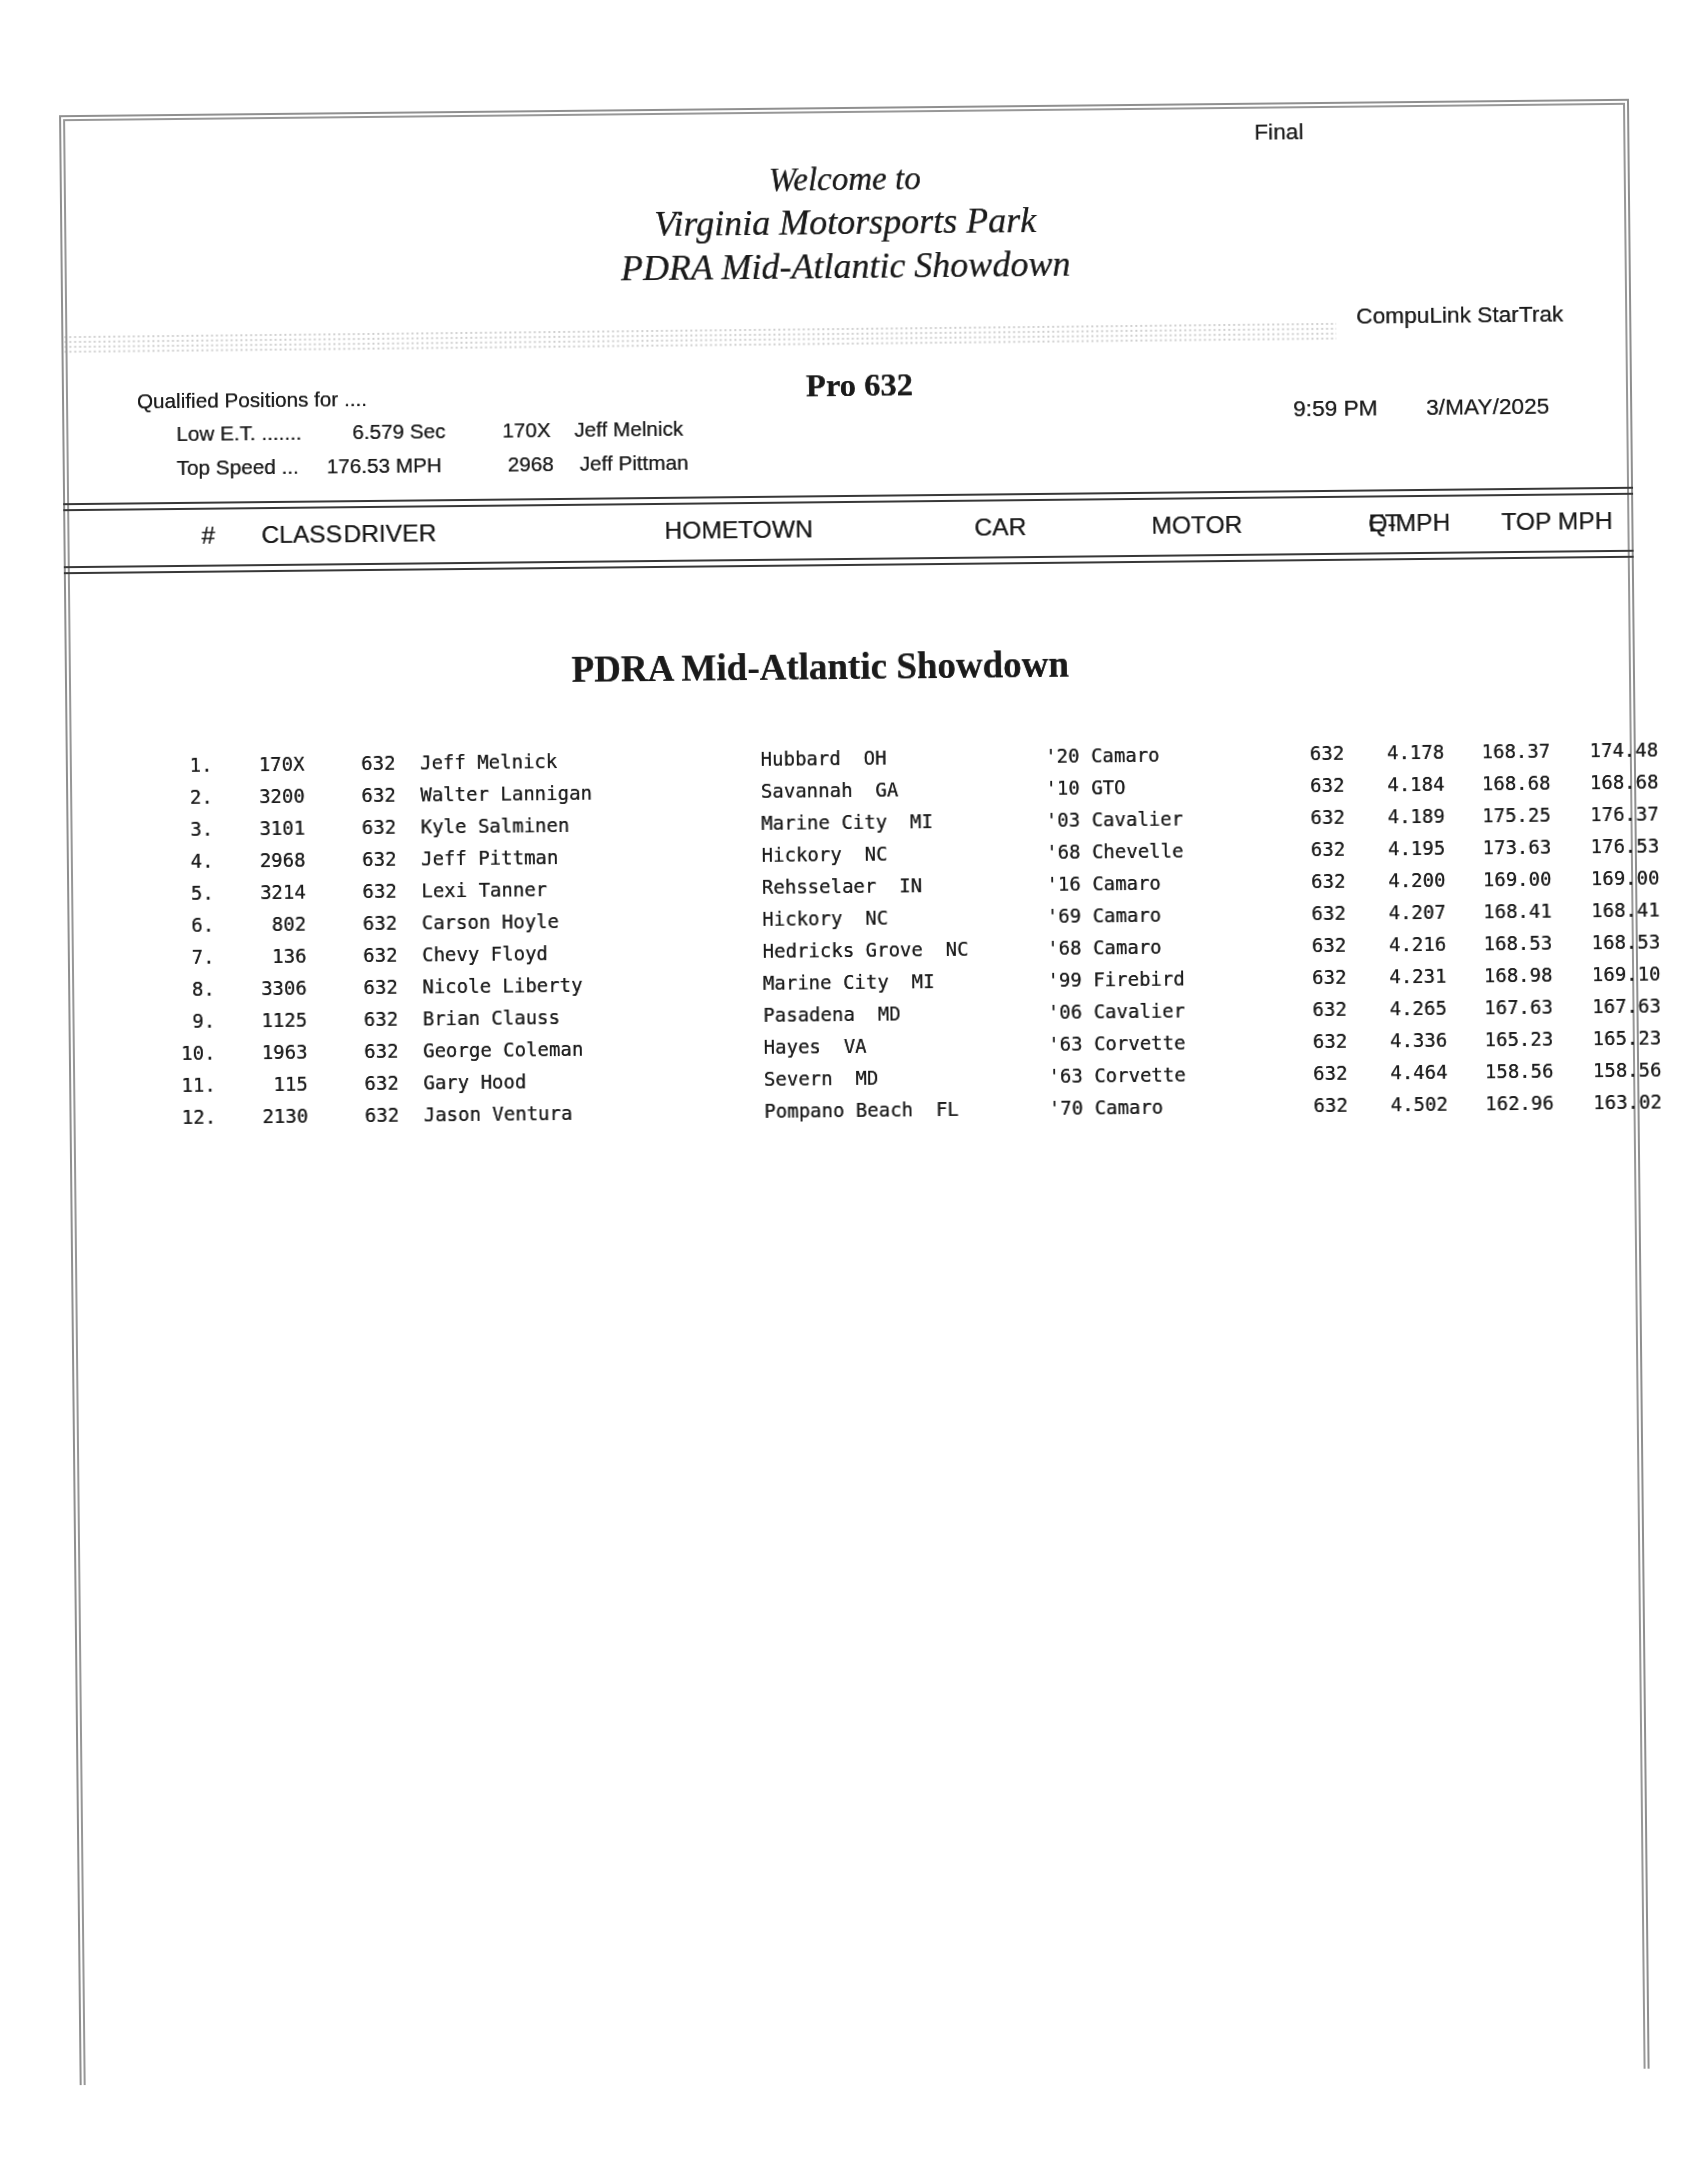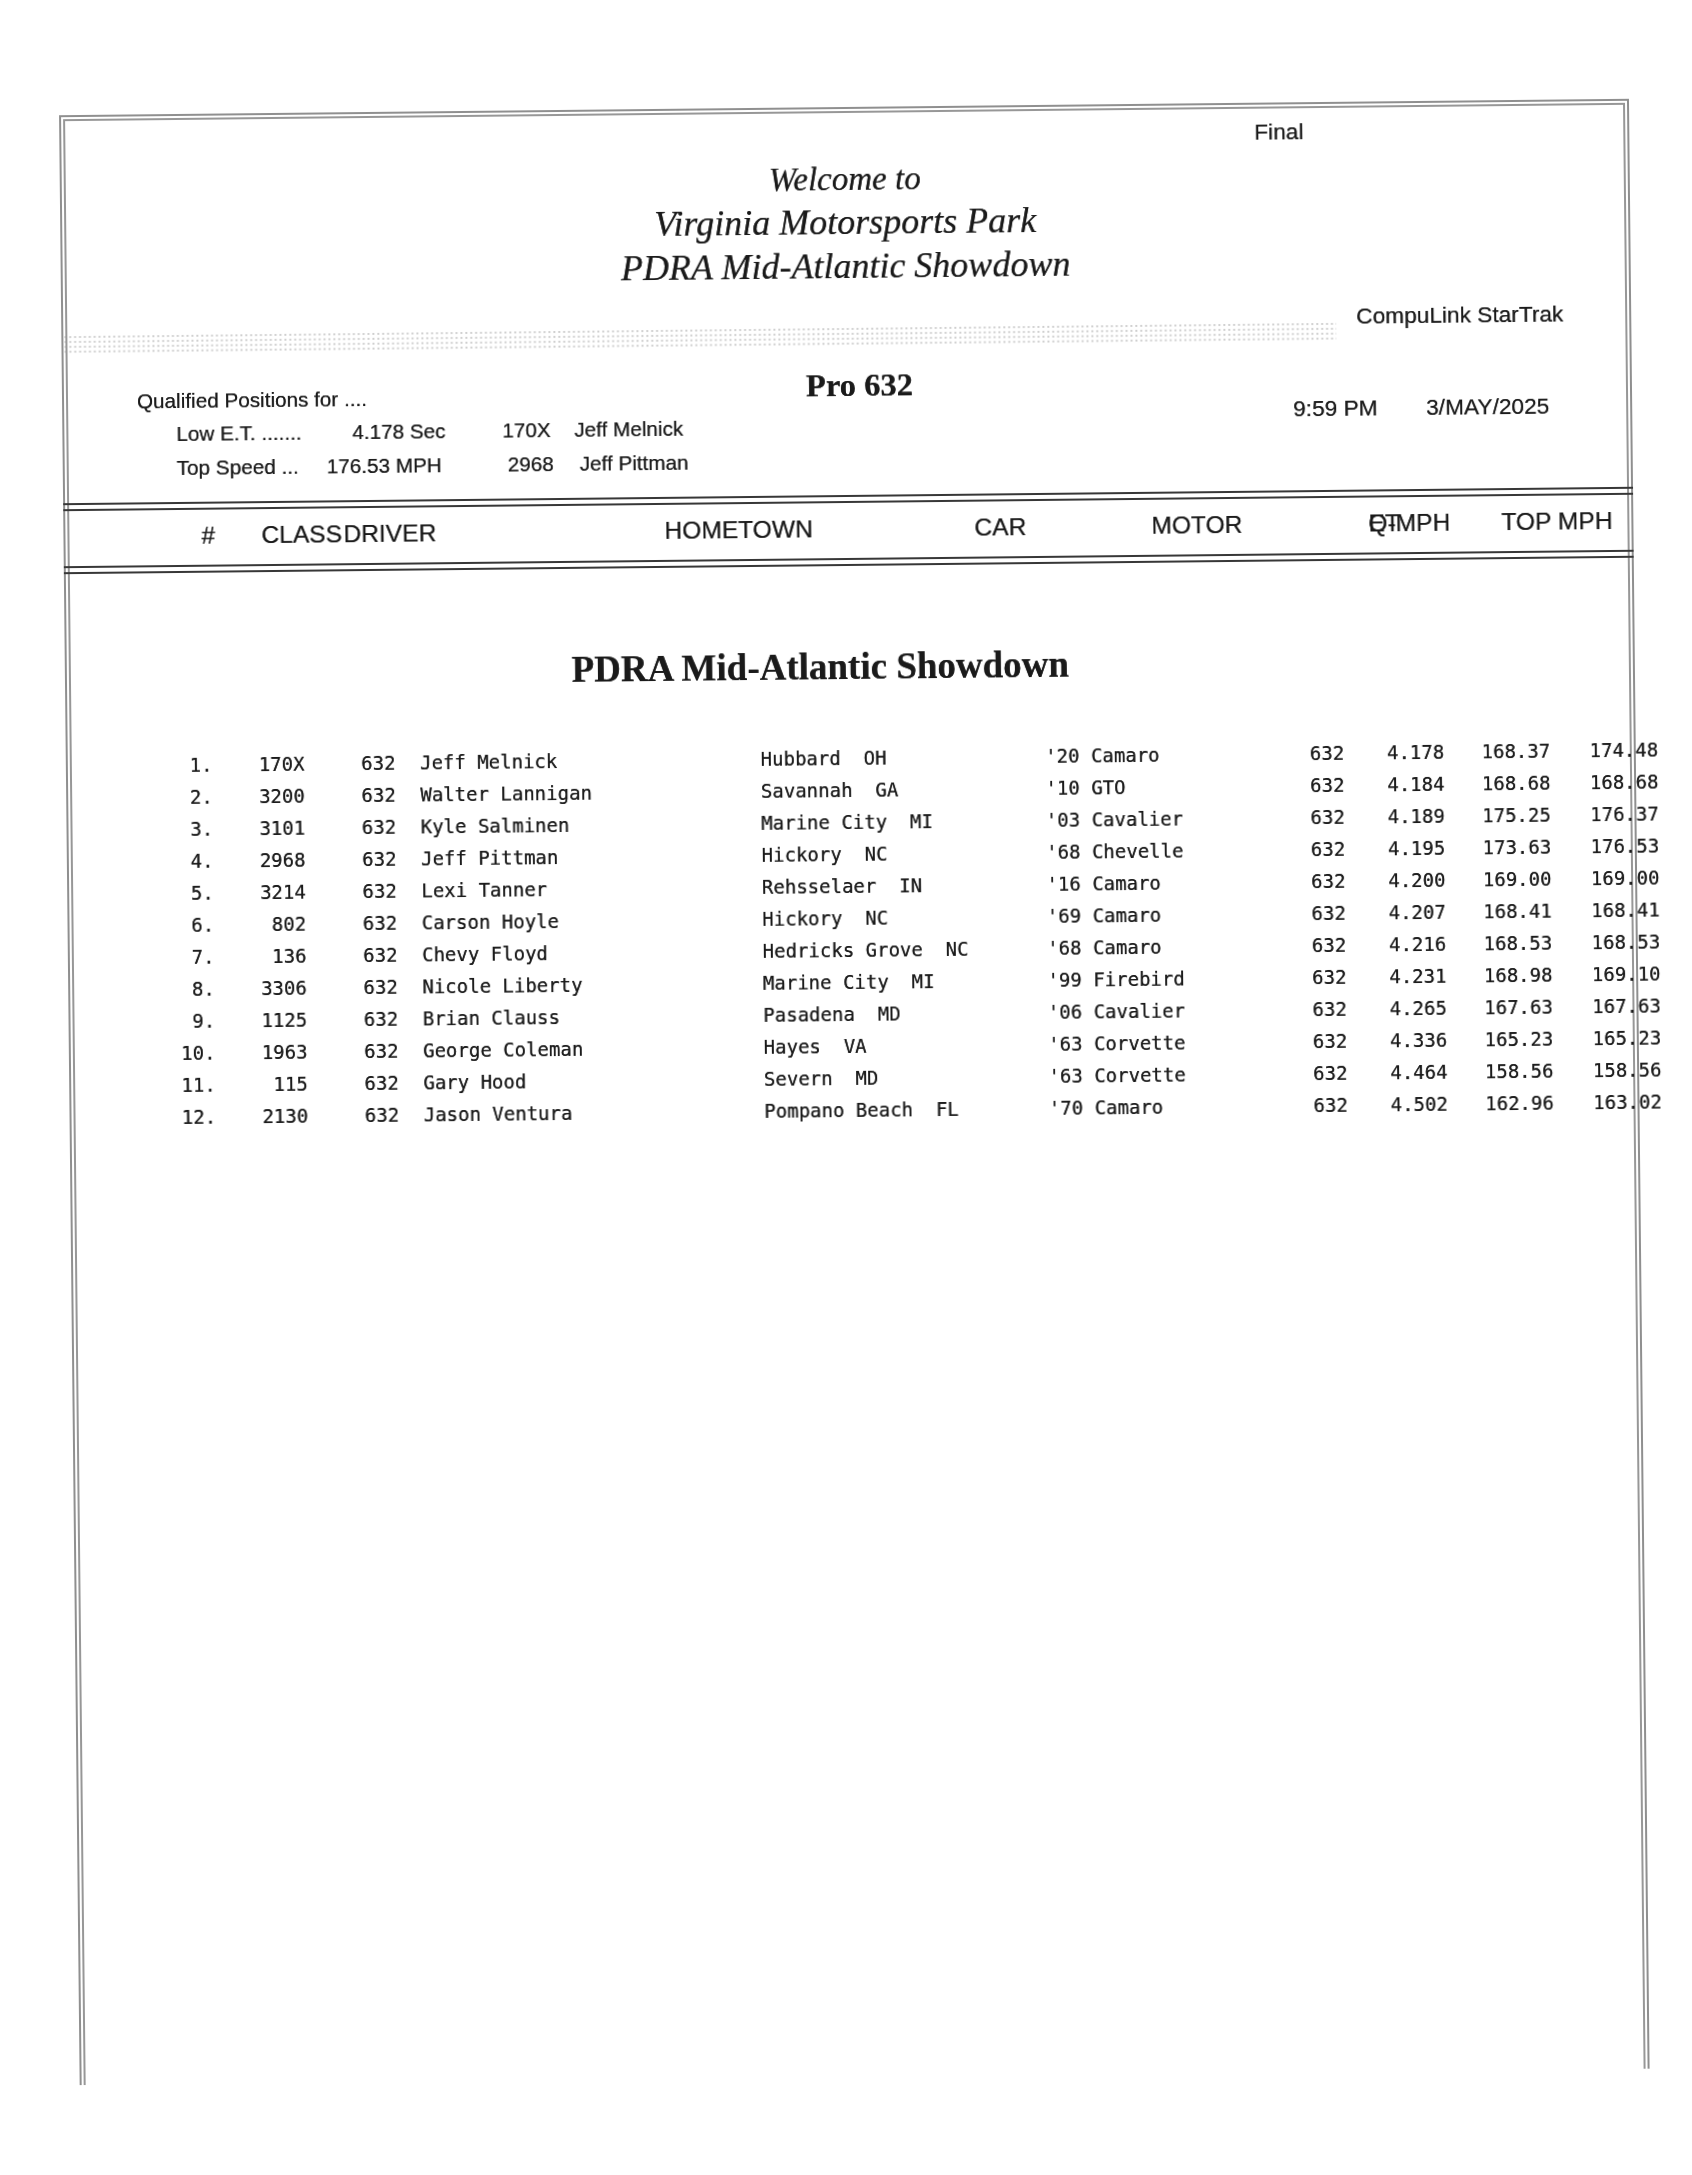--- a/index.html
+++ b/index.html
@@ -98,21 +98,21 @@
     <div class="l3">PDRA Mid-Atlantic Showdown</div>
   </div>
 
   <div class="band"></div>
   <div class="brand ink">CompuLink StarTrak</div>
 
   <div class="qual-hdr ink">Qualified Positions for ....</div>
 
   <div class="qline q-low ink">
     <span style="left:114px">Low E.T. .......</span>
-    <span style="left:290px">4.178 Sec</span>
+    <span style="left:290px">6.579 Sec</span>
     <span style="left:440px">170X</span>
     <span style="left:512px">Jeff Melnick</span>
   </div>
   <div class="qline q-top ink">
     <span style="left:114px">Top Speed ...</span>
     <span style="left:264px">176.53 MPH</span>
     <span style="left:445px">2968</span>
     <span style="left:517px">Jeff Pittman</span>
   </div>
 

